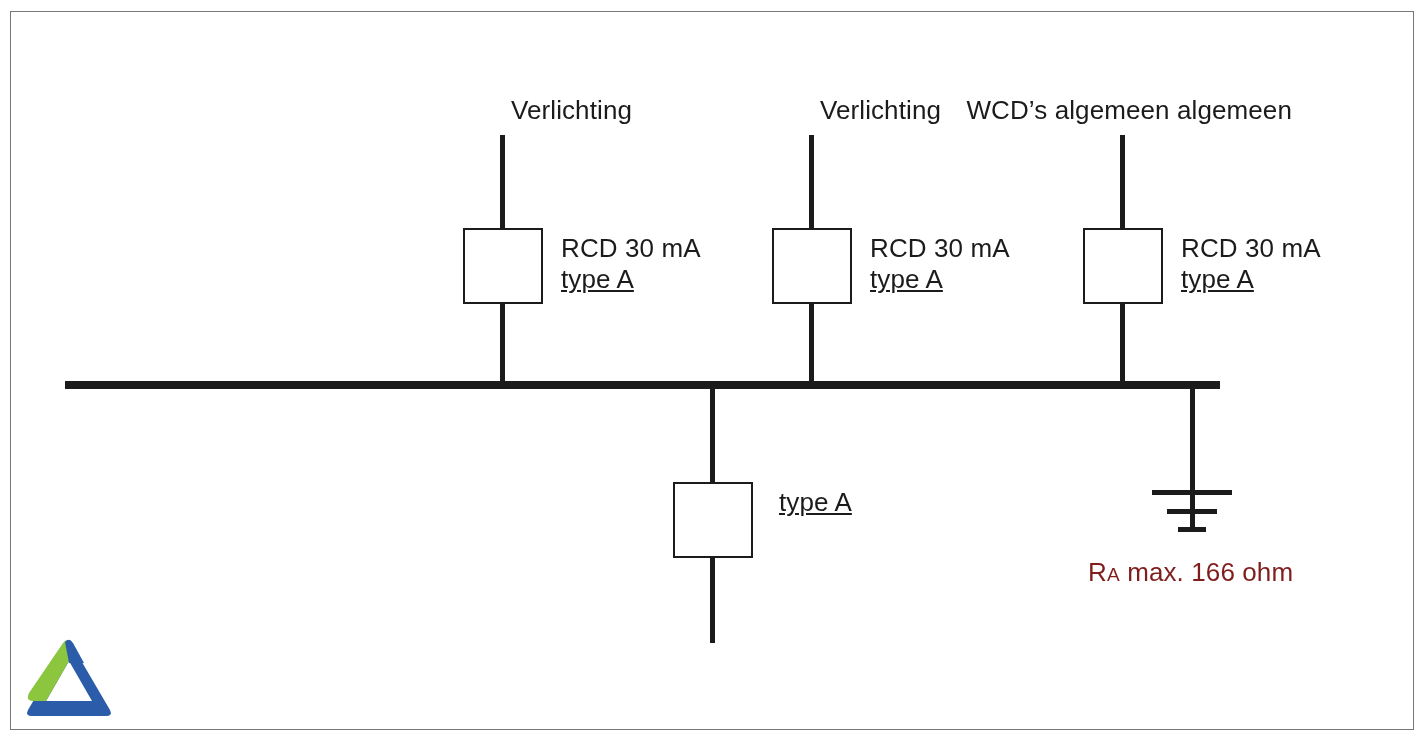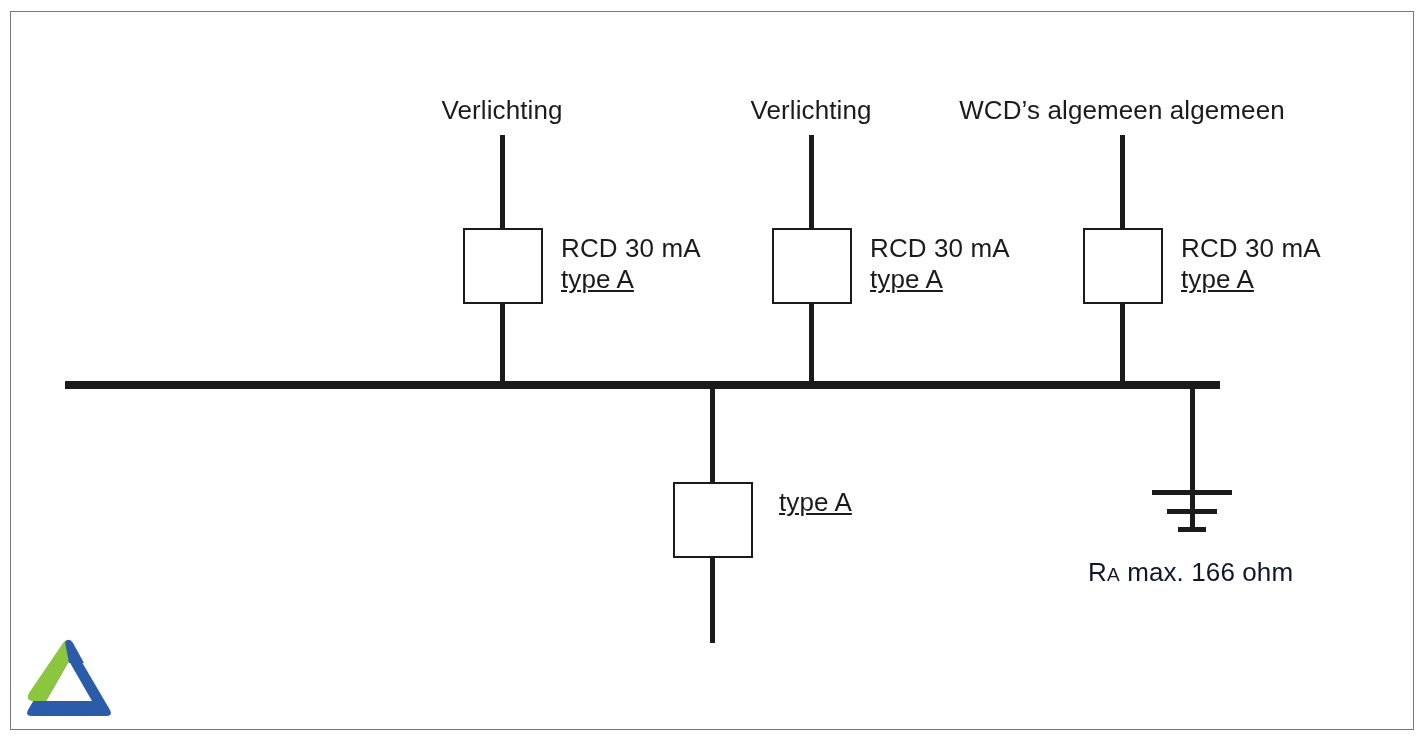--- a/index.html
+++ b/index.html
@@ -47,21 +47,21 @@
     box-sizing: border-box;
     z-index: 3;
   }
   
   .branch-title {
     position: absolute;
     font-size: 26px;
     line-height: 30px;
     color: #1b1b1b;
     white-space: nowrap;
-    text-align: center;
+    text-align: right;
     letter-spacing: 0.1px;
   }
   .rcd-label {
     position: absolute;
     font-size: 26px;
     line-height: 31px;
     color: #1b1b1b;
     white-space: nowrap;
     letter-spacing: 0.1px;
   }
@@ -69,21 +69,21 @@
   
   .earthbar {
     position: absolute;
     background: #1b1b1b;
     height: 5px;
   }
   .earth-label {
     position: absolute;
     font-size: 26px;
     line-height: 30px;
-    color: #0f172a;
+    color: #7f1d1d;
     white-space: nowrap;
     letter-spacing: 0.1px;
   }
   .earth-label .sub {
     font-size: 19px;
     letter-spacing: 0.3px;
   }
   
   #logo {
     position: absolute;

